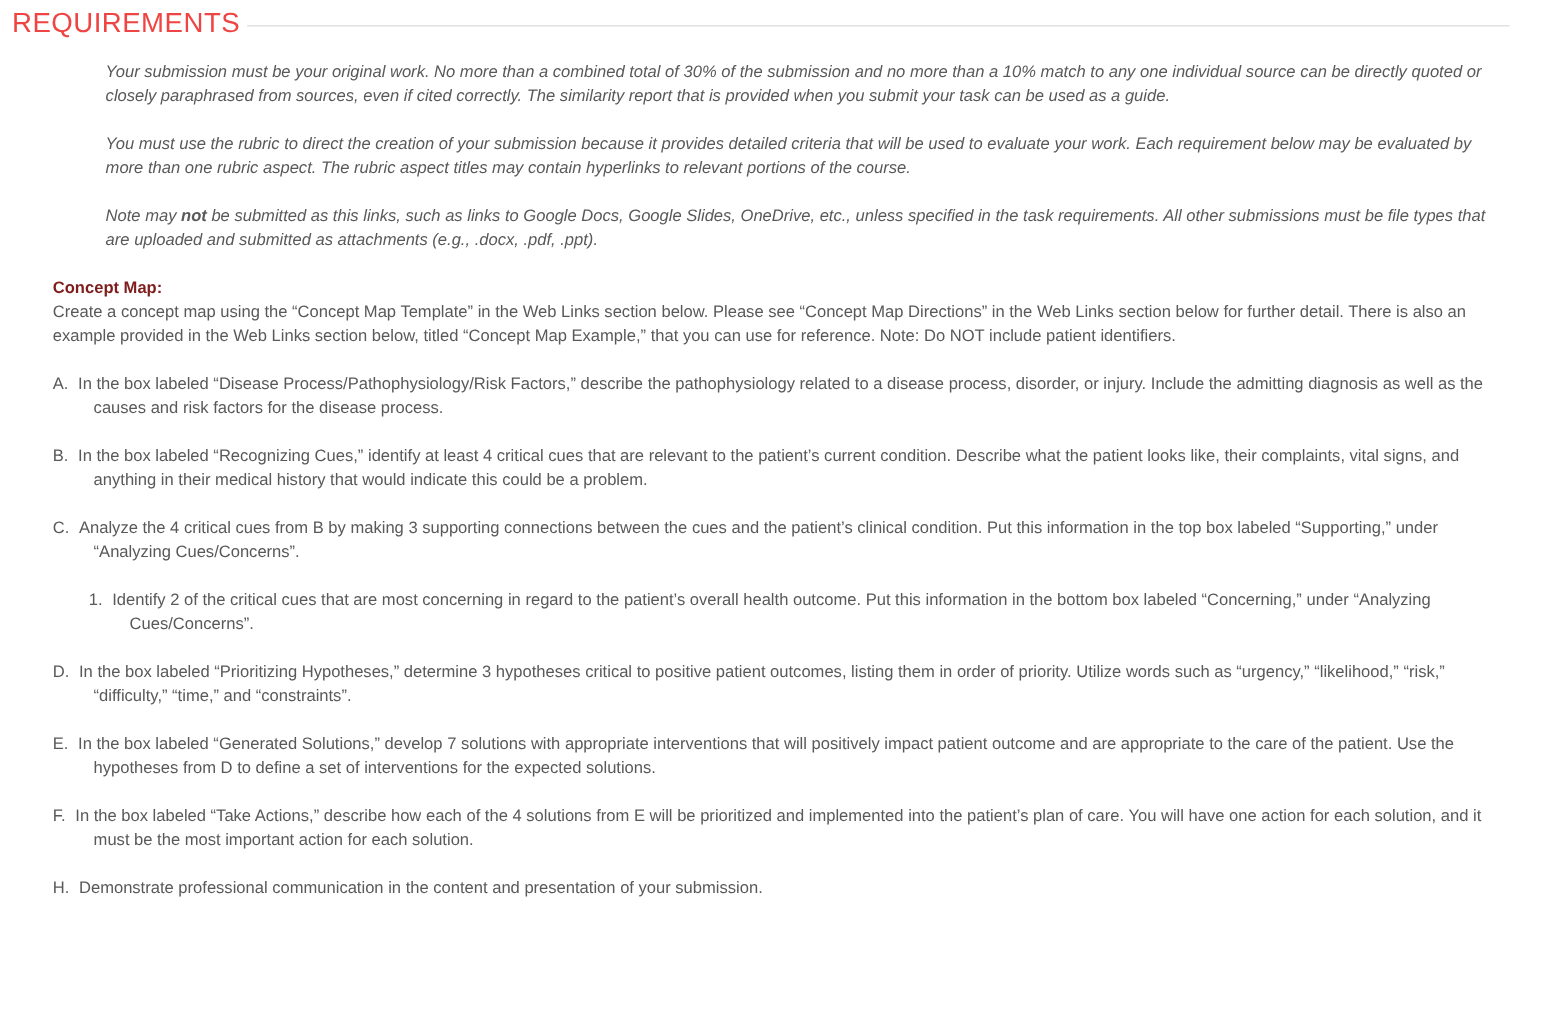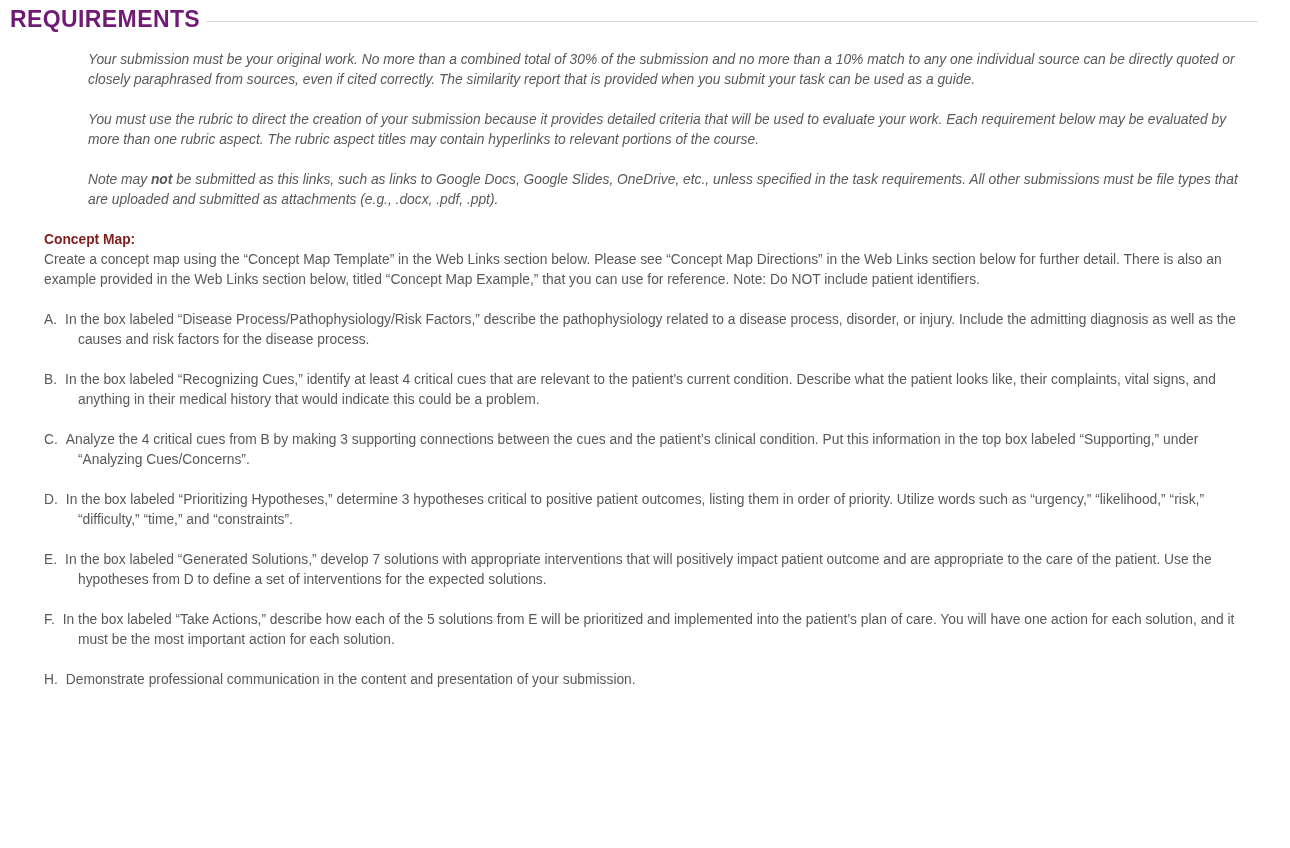--- a/index.html
+++ b/index.html
@@ -20,23 +20,23 @@
     padding: 6px 0 0 10px;
   }
   .section-header {
     display: flex;
     align-items: center;
     padding-right: 32px;
   }
   .section-title {
     margin: 0;
     font-size: 23px;
-    font-weight: 700;
+    font-weight: 400;
     letter-spacing: 0.4px;
-    color: #701a75;
+    color: #ef4444;
     line-height: 1.2;
     white-space: nowrap;
     text-align: center;
   }
   .header-divider {
     flex: 1;
     height: 1px;
     background: #d9d9d9;
     margin-left: 6px;
     margin-top: 3px;
@@ -105,26 +105,27 @@
 
 
     <div class="req-list">
 
       <div class="req-item"><span class="marker">A.</span><span>In the box labeled “Disease Process/Pathophysiology/Risk Factors,” describe the pathophysiology related to a disease process, disorder, or injury. Include the admitting diagnosis as well as the causes and risk factors for the disease process.</span></div>
 
       <div class="req-item"><span class="marker">B.</span><span>In the box labeled “Recognizing Cues,” identify at least 4 critical cues that are relevant to the patient’s current condition. Describe what the patient looks like, their complaints, vital signs, and anything in their medical history that would indicate this could be a problem.</span></div>
 
       <div class="req-item"><span class="marker">C.</span><span>Analyze the 4 critical cues from B by making 3 supporting connections between the cues and the patient’s clinical condition. Put this information in the top box labeled “Supporting,” under “Analyzing Cues/Concerns”.</span></div>
 
+      <div class="req-item sub-item"><span class="marker">1.</span><span>Identify 2 of the critical cues that are most concerning in regard to the patient’s overall health outcome. Put this information in the bottom box labeled “Concerning,” under “Analyzing Cues/Concerns”.</span></div>
 
       <div class="req-item"><span class="marker">D.</span><span>In the box labeled “Prioritizing Hypotheses,” determine 3 hypotheses critical to positive patient outcomes, listing them in order of priority. Utilize words such as “urgency,” “likelihood,” “risk,” “difficulty,” “time,” and “constraints”.</span></div>
 
       <div class="req-item"><span class="marker">E.</span><span>In the box labeled “Generated Solutions,” develop 7 solutions with appropriate interventions that will positively impact patient outcome and are appropriate to the care of the patient. Use the hypotheses from D to define a set of interventions for the expected solutions.</span></div>
 
-      <div class="req-item"><span class="marker">F.</span><span>In the box labeled “Take Actions,” describe how each of the 5 solutions from E will be prioritized and implemented into the patient’s plan of care. You will have one action for each solution, and it must be the most important action for each solution.</span></div>
+      <div class="req-item"><span class="marker">F.</span><span>In the box labeled “Take Actions,” describe how each of the 4 solutions from E will be prioritized and implemented into the patient’s plan of care. You will have one action for each solution, and it must be the most important action for each solution.</span></div>
 
 
       <div class="req-item"><span class="marker">H.</span><span>Demonstrate professional communication in the content and presentation of your submission.</span></div>
 
     </div>
 
   </div>
 </div>
 
 </body></html>

